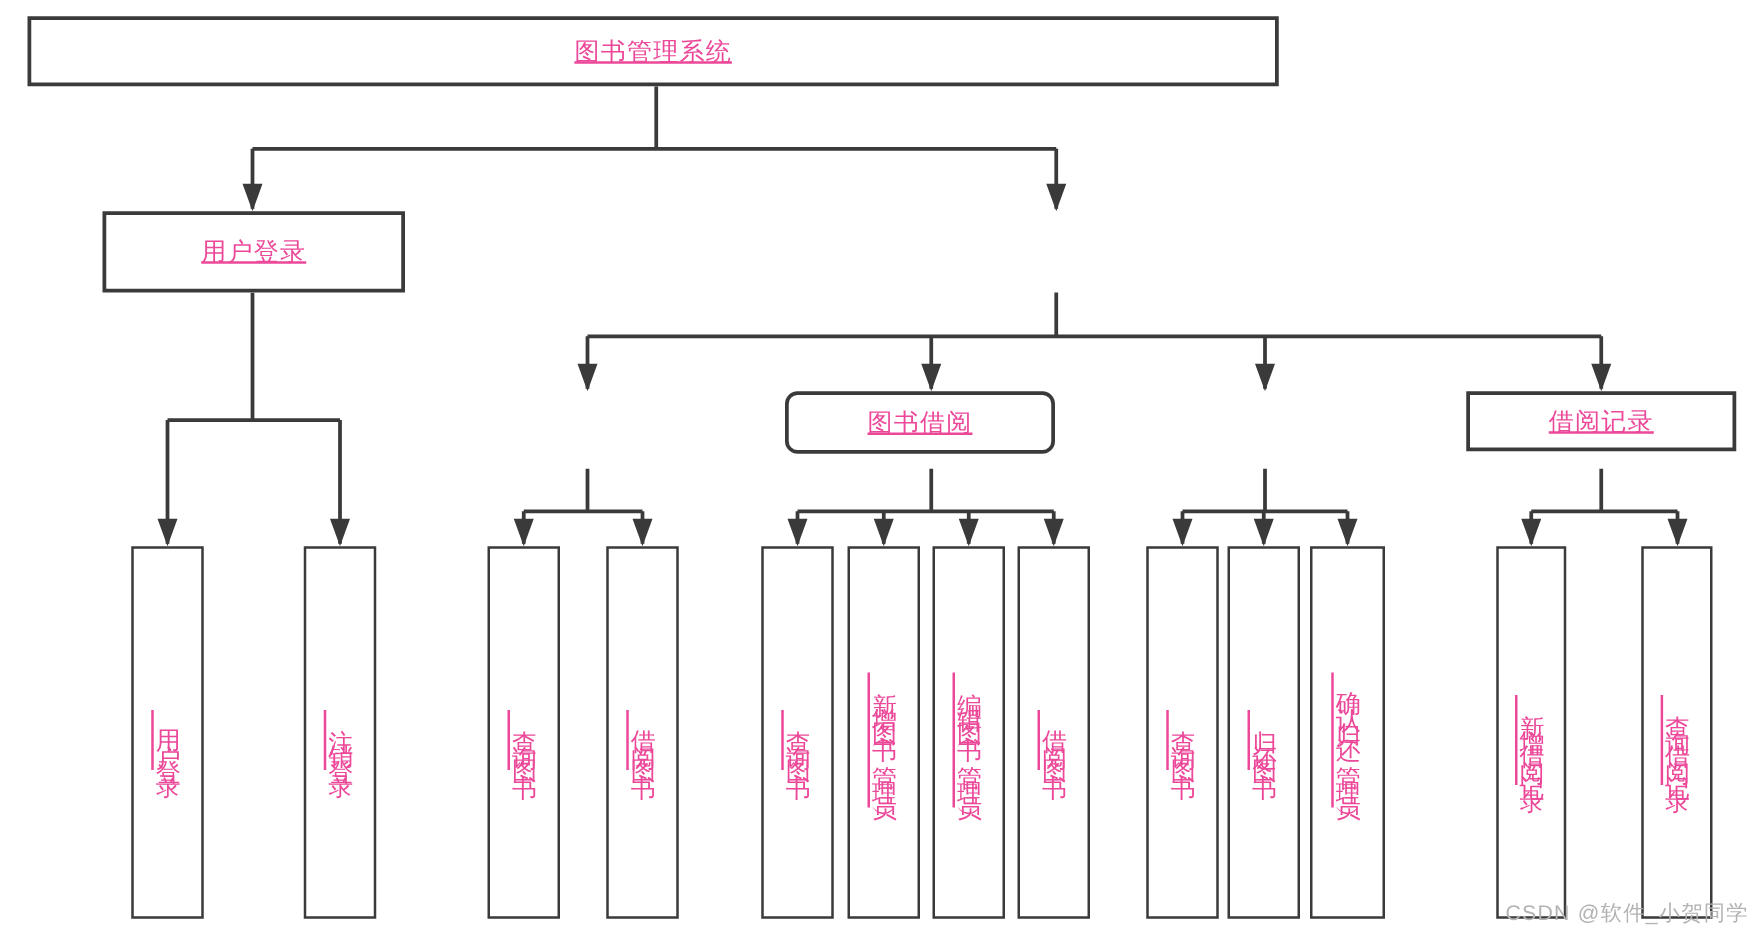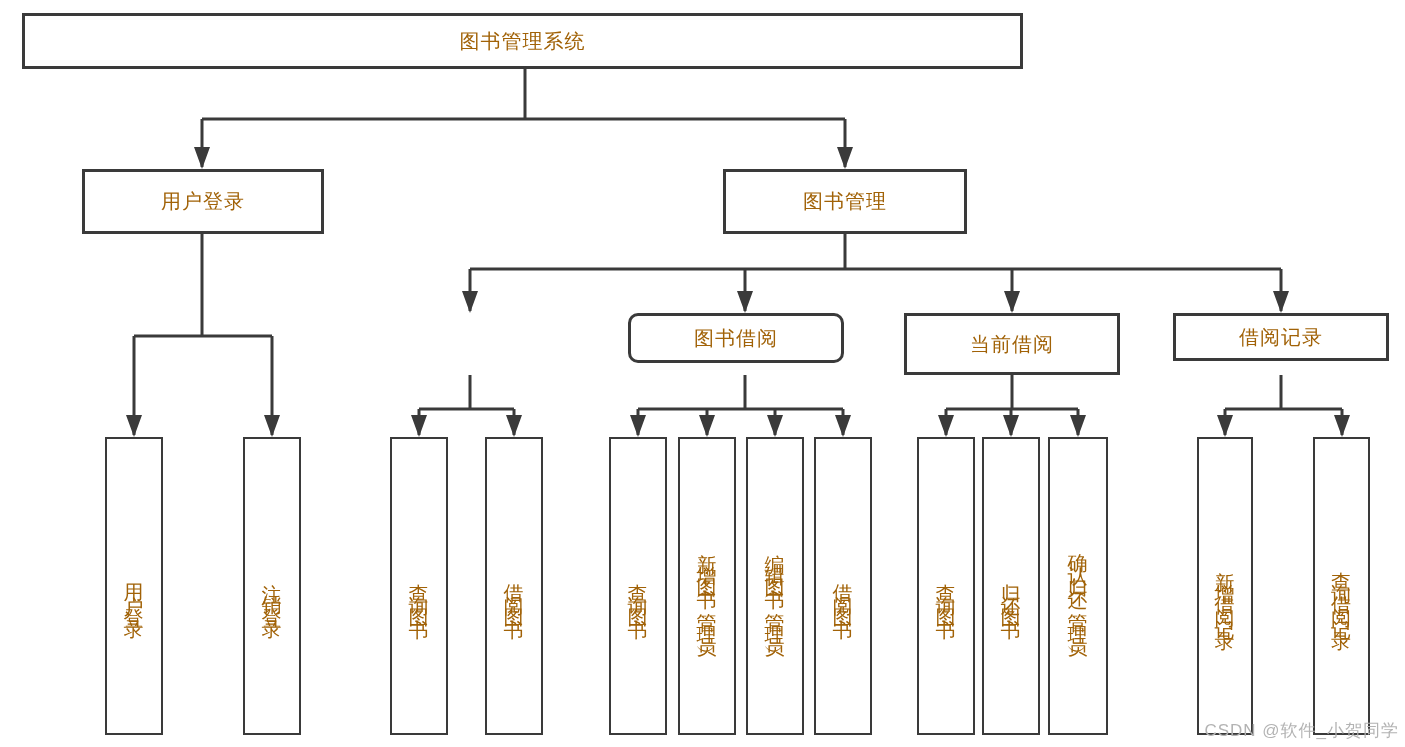--- a/index.html
+++ b/index.html
@@ -22,21 +22,22 @@
     height: 747px;
   }
   .box {
     position: absolute;
     background: #ffffff;
     border: 3px solid #3a3a3a;
     box-sizing: border-box;
     display: flex;
     align-items: center;
     justify-content: center;
-    color: #a16207;
+    color: #ec4899;
+    text-decoration: underline;
   }
   .hbox {
     font-size: 20px;
     letter-spacing: 1px;
     white-space: nowrap;
   }
   .vbox {
     border-width: 2.5px;
     writing-mode: vertical-rl;
     text-orientation: mixed;
@@ -102,24 +103,22 @@
       M630 415 L646 415 L638 437 Z  M699 415 L715 415 L707 437 Z
       M767 415 L783 415 L775 437 Z  M835 415 L851 415 L843 437 Z
       M938 415 L954 415 L946 437 Z  M1003 415 L1019 415 L1011 437 Z
       M1070 415 L1086 415 L1078 437 Z
       M1217 415 L1233 415 L1225 437 Z  M1334 415 L1350 415 L1342 437 Z"></path>
   </svg>
 
   <div class="box hbox" id="node-root">图书管理系统</div>
 
   <div class="box hbox" id="node-user-login">用户登录</div>
-  <div class="box hbox" id="node-book-mgmt">图书管理</div>
 
   <div class="box hbox" id="node-book-borrow">图书借阅</div>
-  <div class="box hbox" id="node-current-borrow">当前借阅</div>
   <div class="box hbox" id="node-borrow-records">借阅记录</div>
 
   <div class="box vbox leaf" id="leaf-user-login">用户登录</div>
   <div class="box vbox leaf" id="leaf-logout">注销登录</div>
 
   <div class="box vbox leaf" id="leaf-rec-query-book">查询图书</div>
   <div class="box vbox leaf" id="leaf-rec-borrow-book">借阅图书</div>
 
   <div class="box vbox leaf" id="leaf-bb-query-book">查询图书</div>
   <div class="box vbox leaf" id="leaf-bb-add-book">新增图书（管理员）</div>

